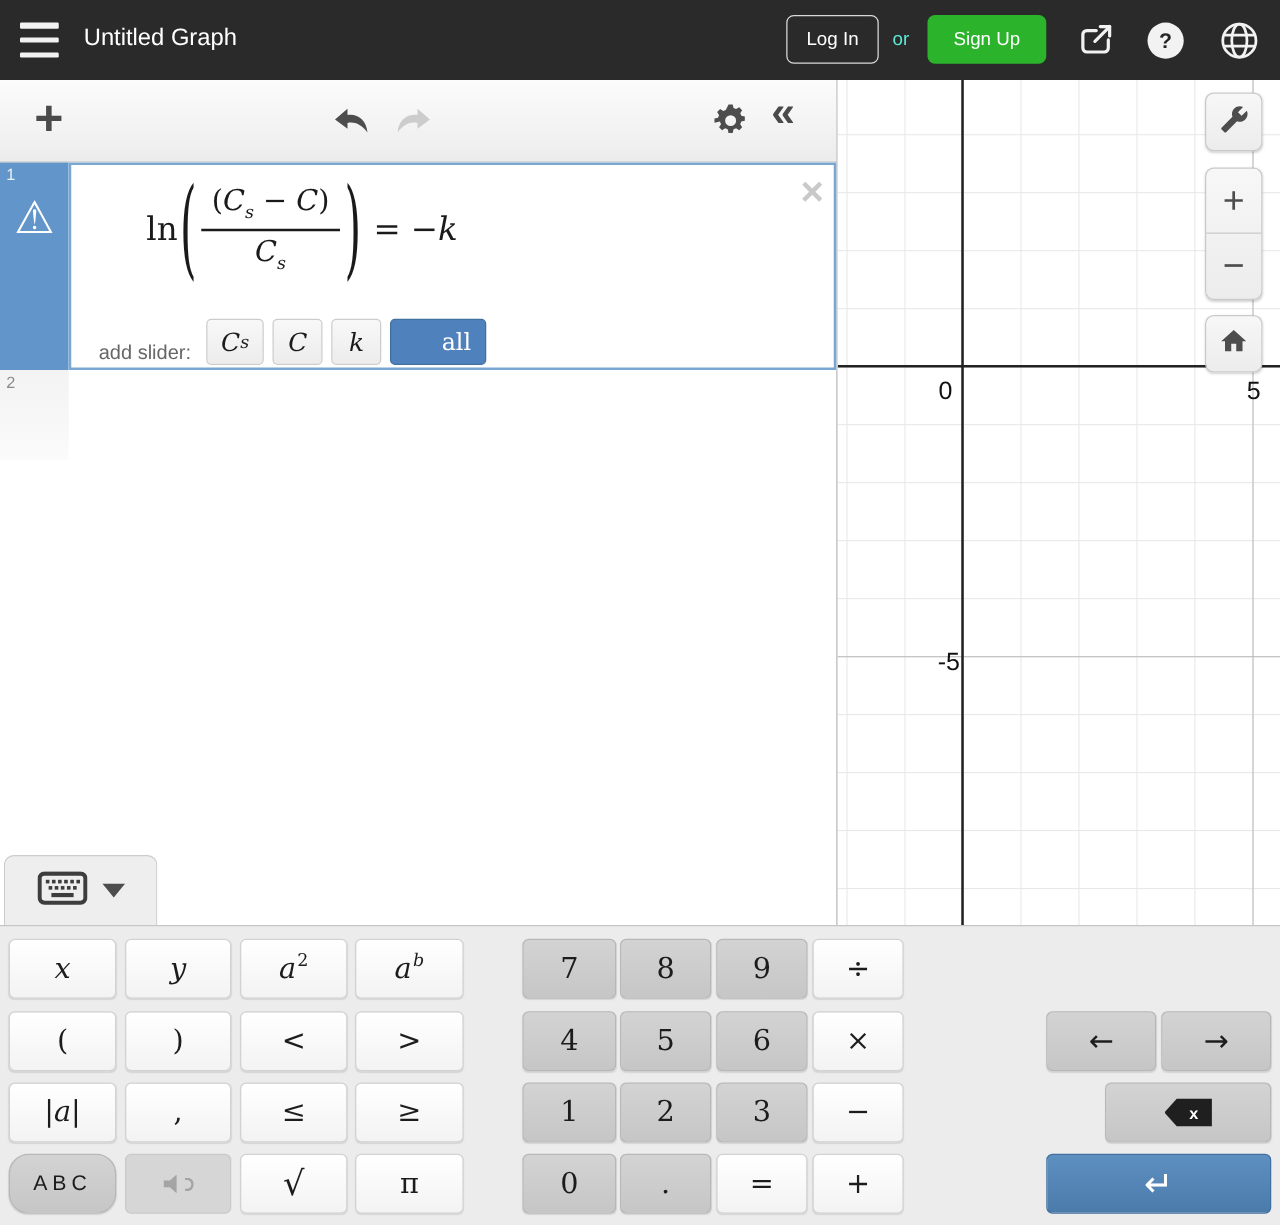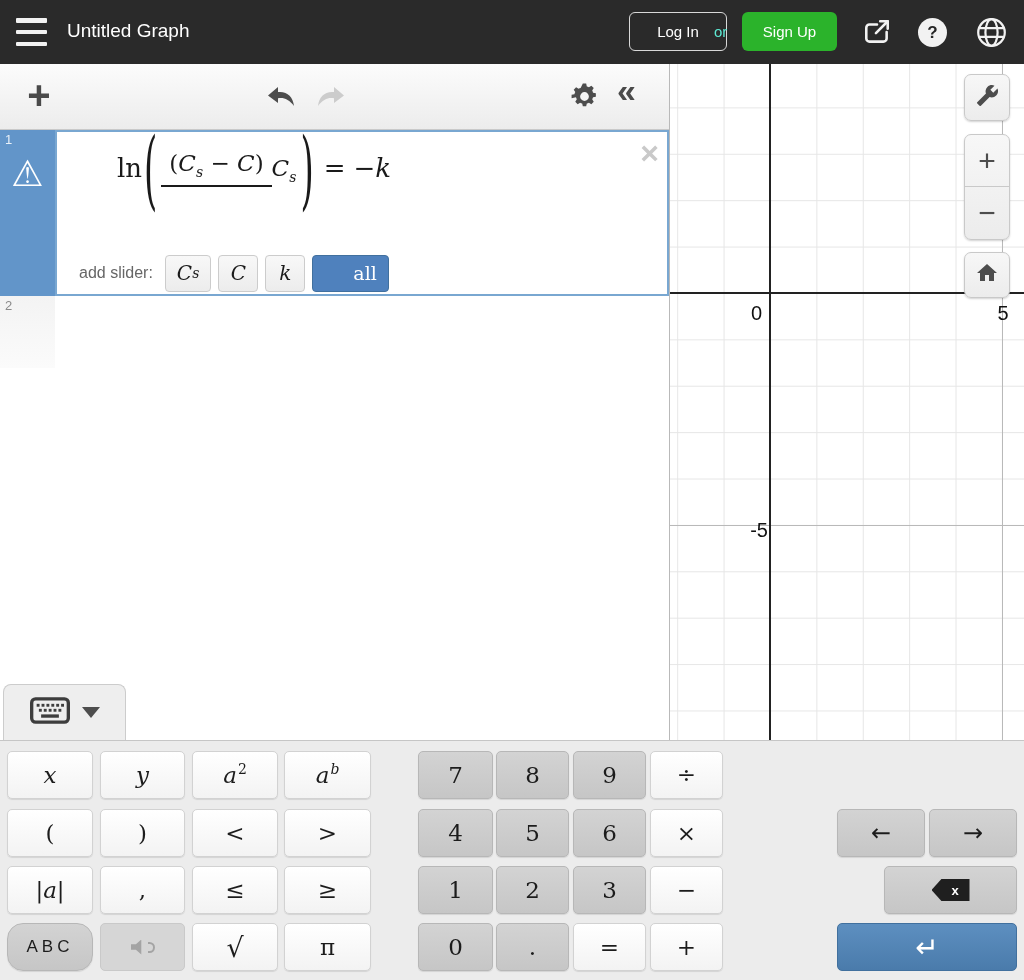--- a/index.html
+++ b/index.html
@@ -4,21 +4,21 @@
 <style>
   * { margin:0; padding:0; box-sizing:border-box; }
   html,body { width:1024px; height:980px; overflow:hidden; font-family:"Liberation Sans",sans-serif; background:#fff; }
   .app { position:relative; width:1024px; height:980px; }
 
   
   .header { position:absolute; left:0; top:0; width:1024px; height:64px; background:#2a2a2a; z-index:30; }
   .menu-btn { position:absolute; left:16px; top:18px; width:31px; height:28px; display:flex; flex-direction:column; justify-content:space-between; cursor:pointer; }
   .menu-btn i { display:block; height:4.5px; background:#f2f2f2; border-radius:1px; }
   .app-title { position:absolute; left:67px; top:20px; font-size:19px; color:#fff; }
-  .login-btn { position:absolute; left:629px; top:12px; width:98px; height:39px; border:1.5px solid #d9d9d9; border-radius:6px; color:#fff; font-size:15px; display:flex; align-items:center; justify-content:center; background:transparent; cursor:pointer; }
+  .login-btn { position:absolute; left:629px; top:12px; width:74px; height:39px; border:1.5px solid #d9d9d9; border-radius:6px; color:#fff; font-size:15px; display:flex; align-items:center; justify-content:center; background:transparent; cursor:pointer; }
   .or-label { position:absolute; left:714px; top:23px; color:#5eead4; font-size:15px; }
   .signup-btn { position:absolute; left:742px; top:12px; width:95px; height:39px; background:#2bb32b; border:none; border-radius:6px; color:#fff; font-size:15px; display:flex; align-items:center; justify-content:center; cursor:pointer; }
   .hdr-icon { position:absolute; top:16px; width:33px; height:32px; display:flex; align-items:center; justify-content:center; cursor:pointer; }
   .share-icon { left:860px; }
   .help-icon { left:918px; top:18px; width:29px; height:29px; background:#f2f2f2; border-radius:50%; color:#262626; font-weight:bold; font-size:17px; }
   .globe-icon { left:975px; }
 
   
   .left-panel { position:absolute; left:0; top:64px; width:670px; height:676px; background:#fff; border-right:1px solid #b9b9b9; z-index:10; }
   .expr-toolbar { position:absolute; left:0; top:0; width:100%; height:66px; background:linear-gradient(#fcfcfc,#ececec); border-bottom:1px solid #c9c9c9; }
@@ -34,29 +34,29 @@
   .warn { position:absolute; left:0; top:26px; width:100%; text-align:center; font-size:36px; color:#fff; line-height:1; }
   .expr-content1 { position:absolute; left:55px; top:0; width:614px; height:100%; background:#fff; border:2px solid #79a7d1; cursor:text; }
   .close-x { position:absolute; right:8px; top:2px; font-size:32px; font-weight:bold; color:#c9c9c9; cursor:pointer; line-height:1.2; }
 
   
   .equation { position:absolute; left:20px; top:16px; display:flex; align-items:center; font-family:"DejaVu Serif",serif; color:#1a1a1a; }
   .it { font-style:italic; }
   .fn { font-size:26px;margin-left:40px; }
   .bigparen { display:inline-block; font-size:34px; transform:scaleY(2.55); font-weight:300; }
   .bp-l { margin:0 4px 0 2px; } .bp-r { margin:0 8px 0 4px; }
-  .frac { display:inline-flex; flex-direction:row; align-items:center; }
+  .frac { display:inline-flex; flex-direction:column; align-items:center; }
   .frac .num { font-size:23px; padding:0 8px 5px; border-bottom:2px solid #1a1a1a; }
   .frac .den { font-size:23px; padding-top:4px; }
   .msub { font-size:14px; font-style:italic; vertical-align:-6px; }
   .eqsign { font-size:26px; margin:0 8px 0 2px; }
   .rhs { font-size:26px; }
 
   
-  .slider-row { position:absolute; left:22px; top:122px; height:38px; display:flex; align-items:center; }
+  .slider-row { position:absolute; left:22px; top:122px; height:38px; display:flex; align-items:flex-end; }
   .slider-label { font-size:16px; color:#666; margin-right:12px; font-family:"Liberation Sans",sans-serif; }
   .slider-btn { height:37px; min-width:40px; padding:0 11px; margin-right:7px; background:linear-gradient(#f8f8f8,#ececec); border:1px solid #ccc; border-radius:4px; font-family:"DejaVu Serif",serif; font-style:italic; font-size:20px; color:#1a1a1a; display:flex; align-items:center; justify-content:center; cursor:pointer; }
   .slider-btn.selected { background:#4f81bd; border-color:#41709e; color:#fff; font-style:normal; font-size:19px;padding-left:40px; }
 
   .expr-row2 { position:absolute; left:0; top:232px; width:669px; height:72px; }
   .gutter2 { position:absolute; left:0; top:0; width:55px; height:100%; background:linear-gradient(#f3f3f3,#fbfbfb); cursor:pointer; }
   .row-index2 { position:absolute; left:5px; top:2px; font-size:13px; color:#8a8a8a; }
 
   
   .kb-tab { position:absolute; left:3px; top:620px; width:123px; height:56px; background:#eee; border:1px solid #ccc; border-bottom:none; border-radius:8px 8px 0 0; display:flex; align-items:center; justify-content:center; gap:12px; cursor:pointer; z-index:6; }

